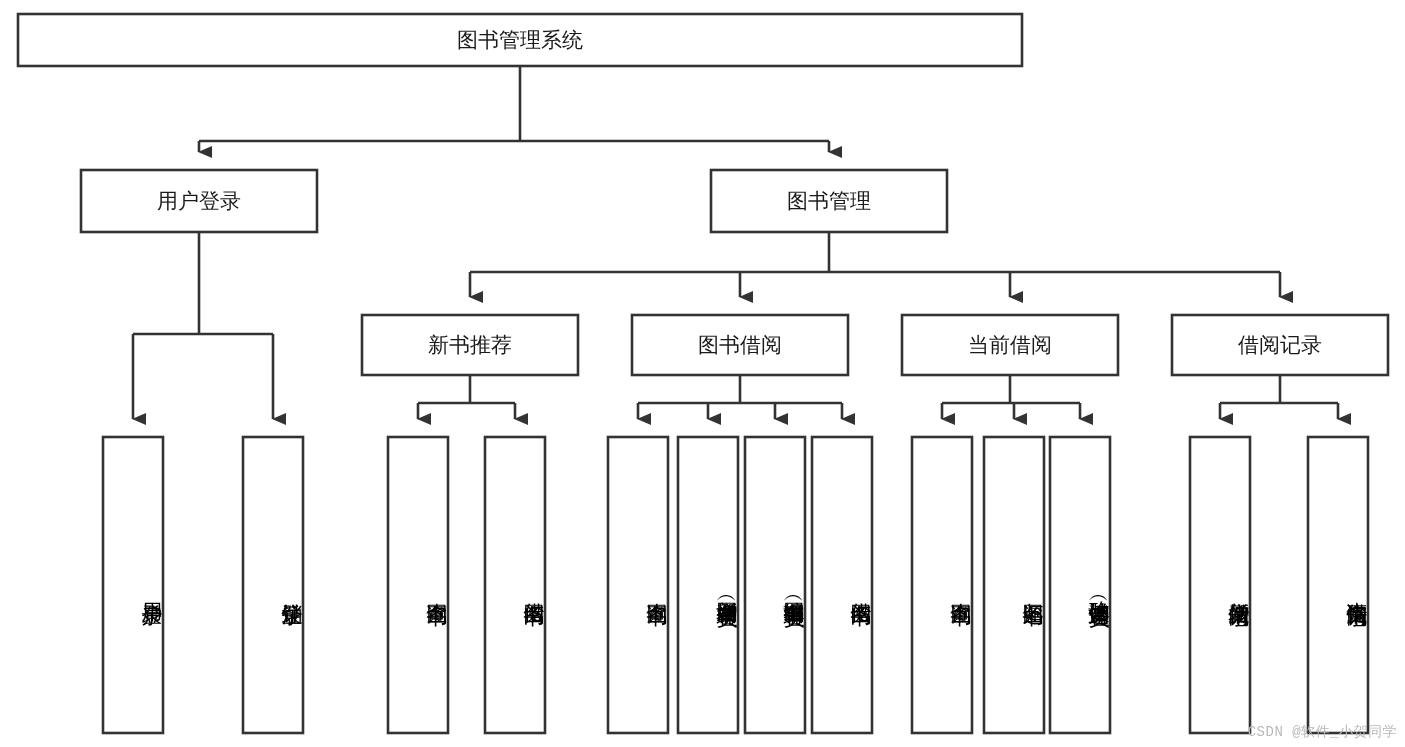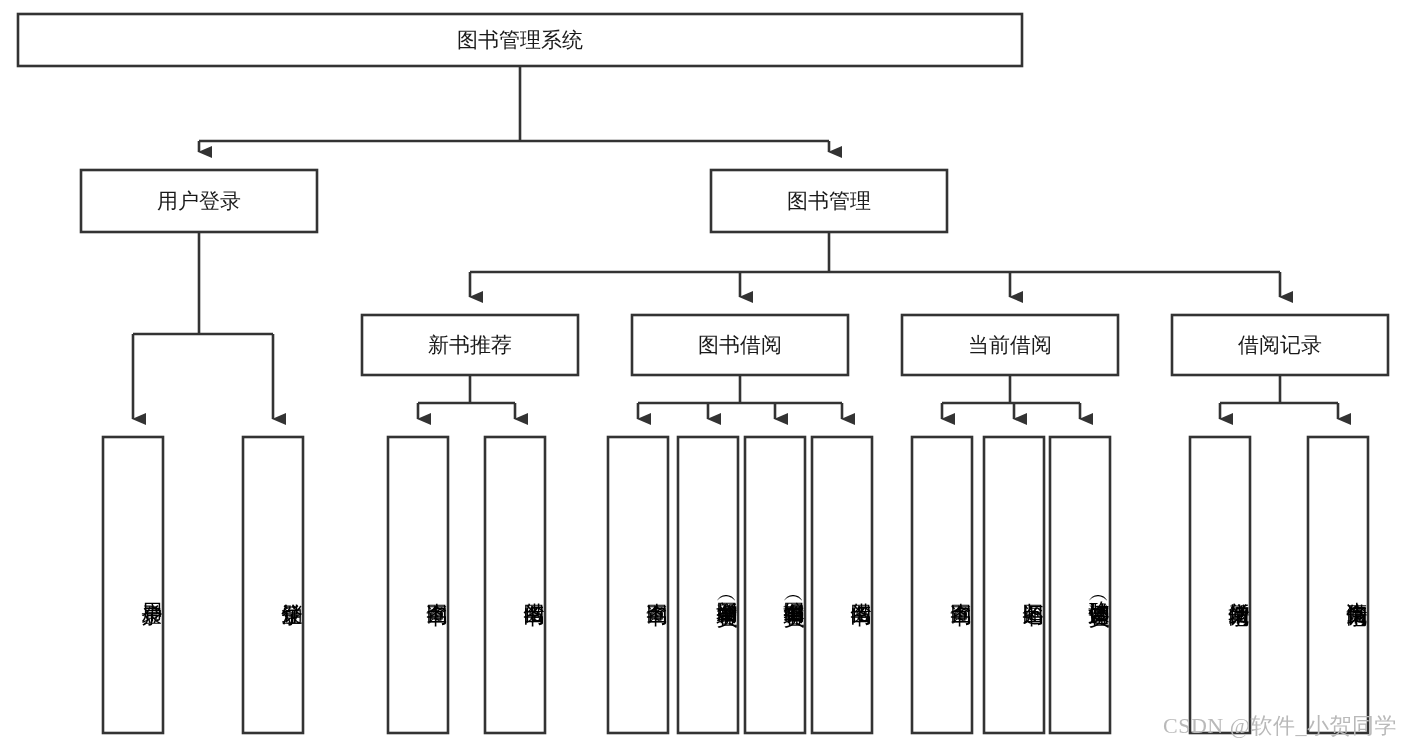--- a/index.html
+++ b/index.html
@@ -67,22 +67,22 @@
     overflow: hidden;
   }
   .vlabel-wrap {
     position: absolute;
     pointer-events: none;
   }
   .watermark {
     position: absolute;
     right: 8px;
     bottom: 6px;
-    font-family: Liberation Serif, serif;
-    font-size: 22px;
+    font-family: Liberation Mono, monospace;
+    font-size: 14px;
     color: #b9b9b9;
     letter-spacing: 0.5px;
     user-select: none;
   }
 </style>
 </head>
 <body>
 
 <div id="diagram-root">
 

